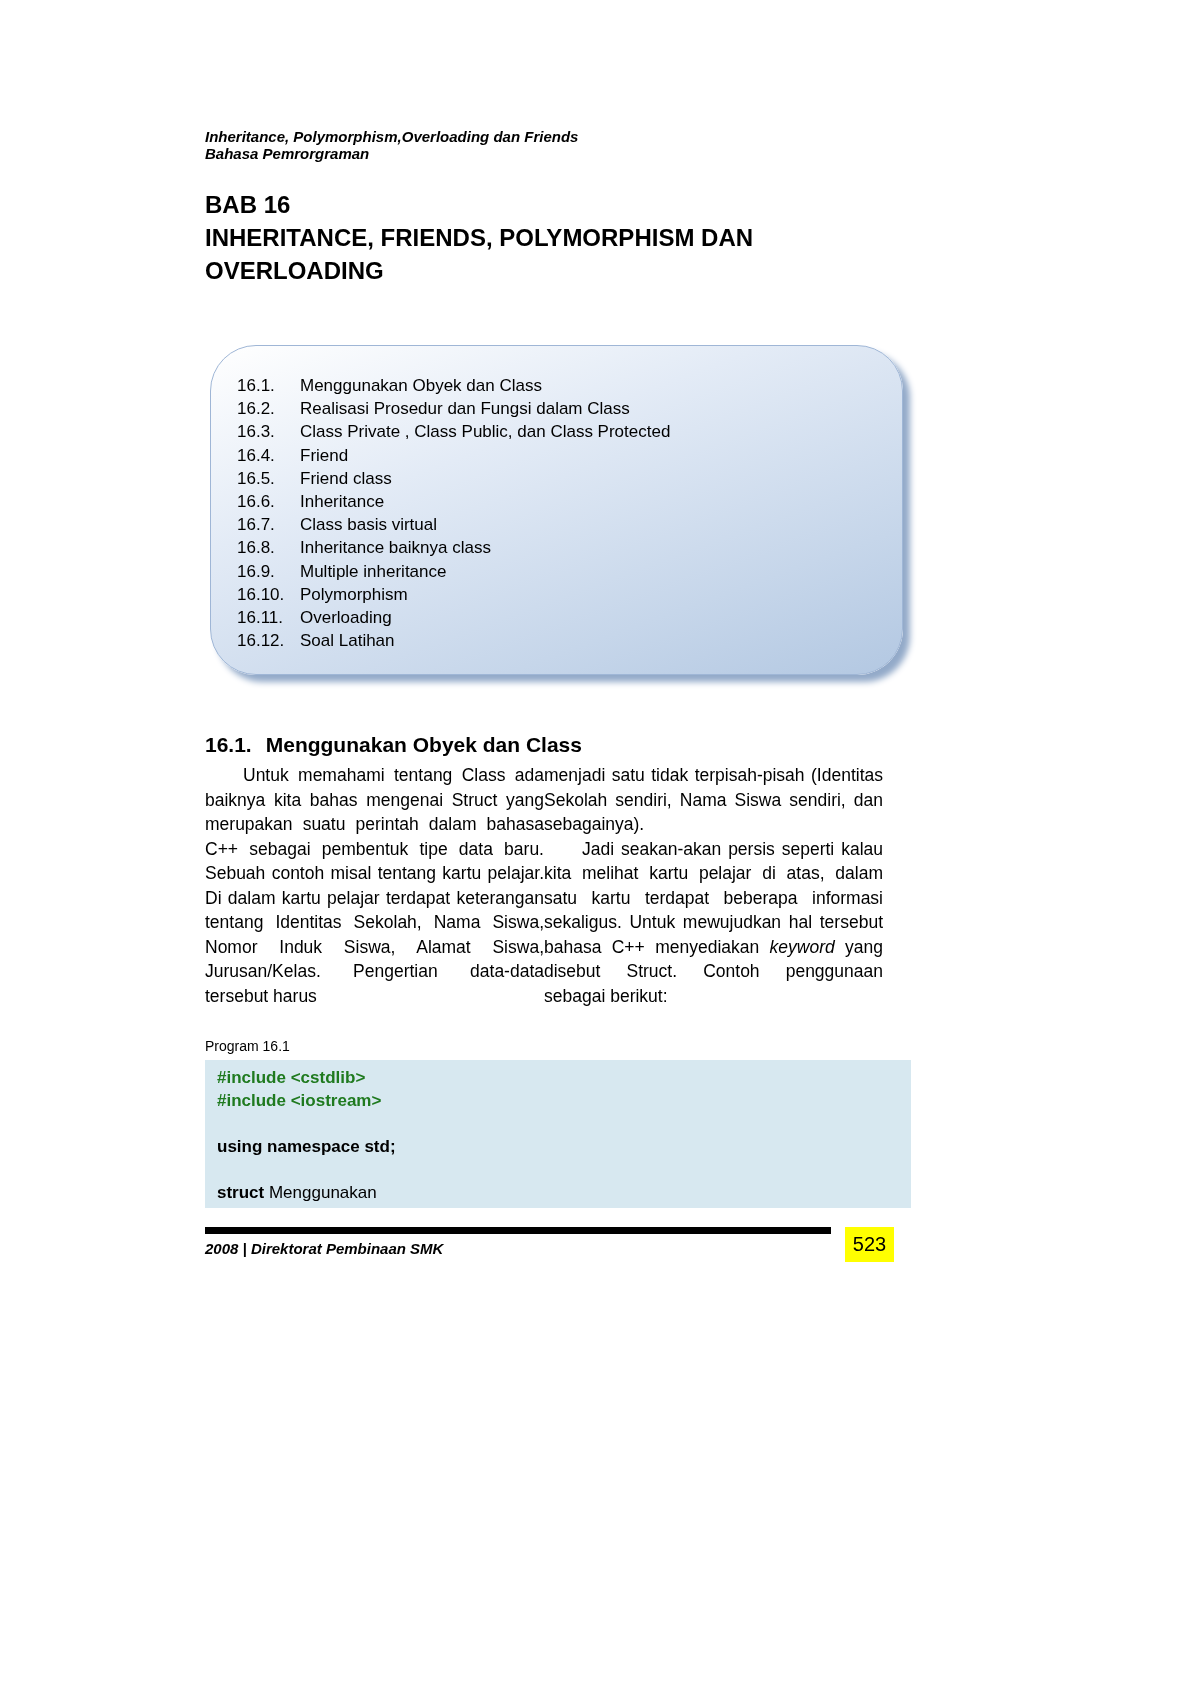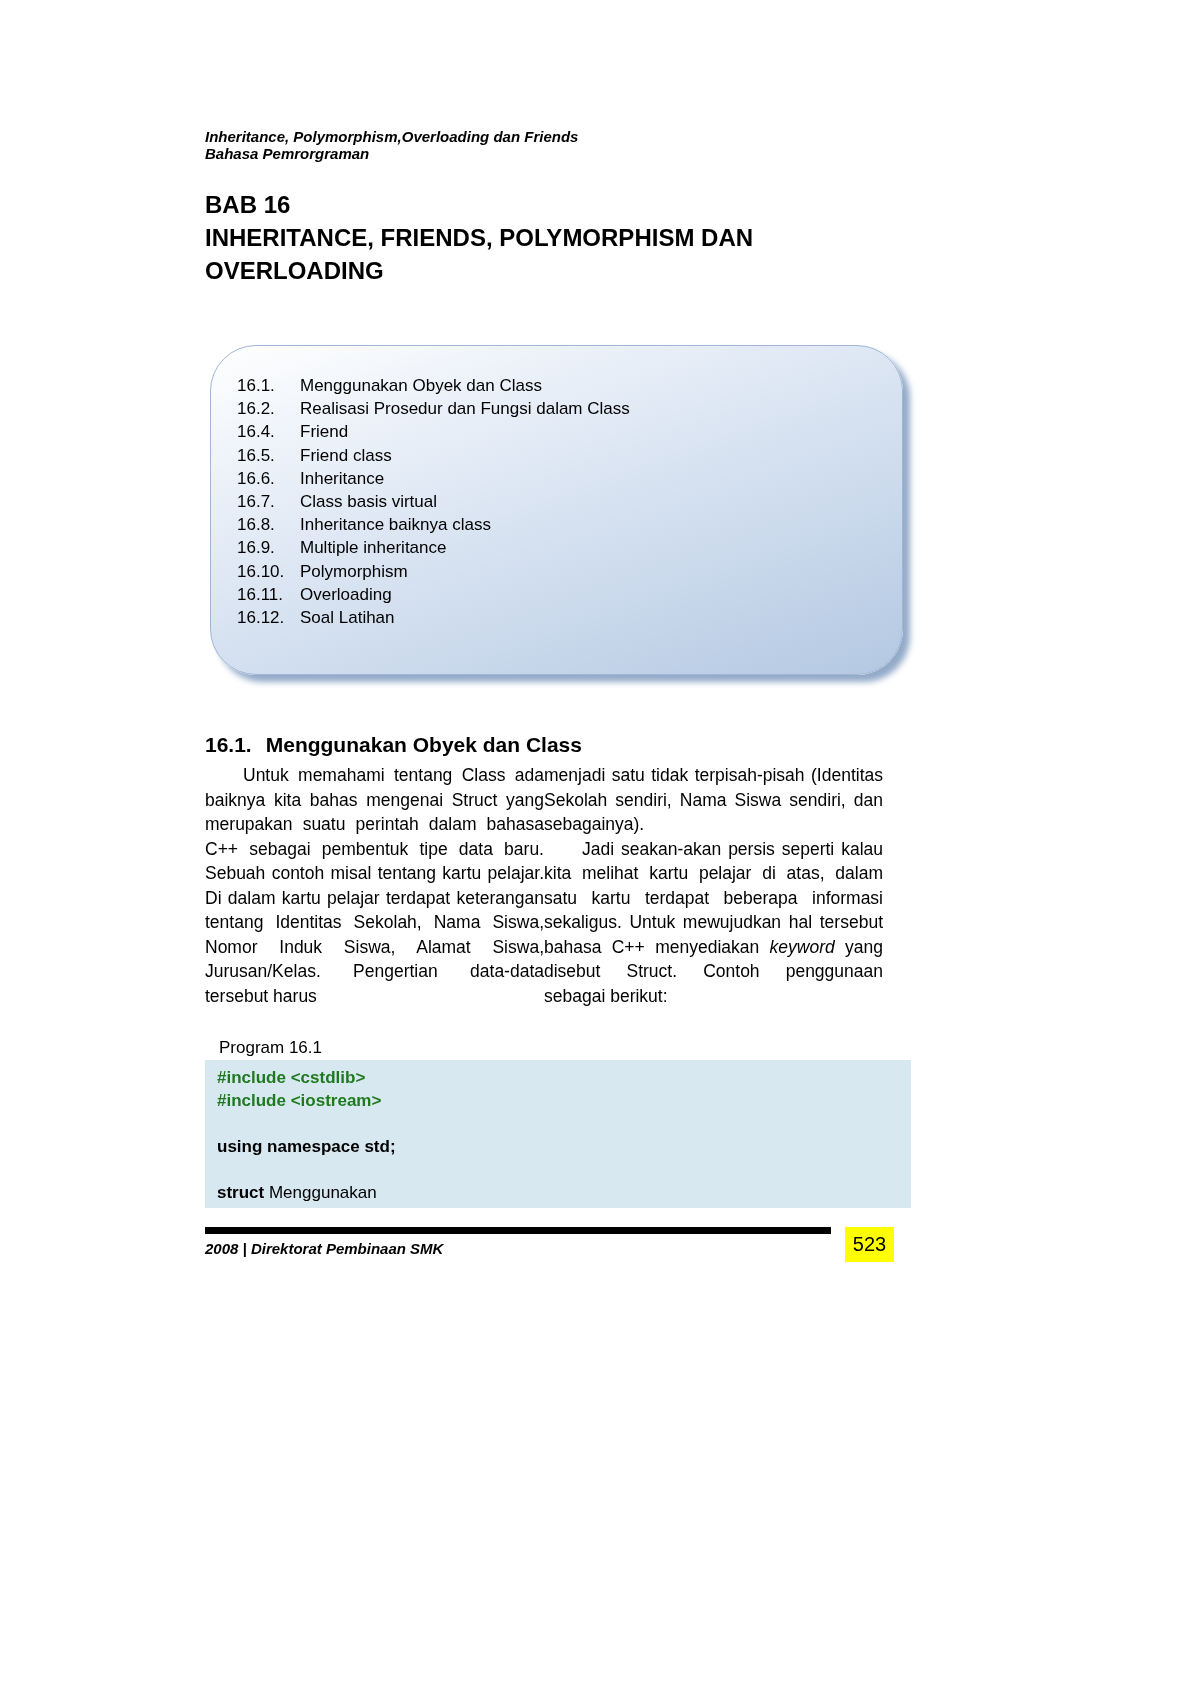--- a/index.html
+++ b/index.html
@@ -44,22 +44,22 @@
   
   .columns{
     position:absolute;left:205px;top:763px;width:701px;
     display:flex;
   }
   .col{width:339px;font-size:17.5px;line-height:24.5px;text-align:justify;}
   .col p{margin:0;}
   .col p.indent{text-indent:38px;}
   
   .program-label{
-    position:absolute;left:219px;top:1038px;
-    font-size:17px;
+    position:absolute;left:205px;top:1038px;
+    font-size:14px;
   }
   
   .code-block{
     position:absolute;left:205px;top:1060px;width:706px;height:148px;
     box-sizing:border-box;
     background:#d7e8f0;
     padding:6px 0 0 12px;
     font-size:17px;line-height:23px;
   }
   .code-line{min-height:23px;white-space:pre;}
@@ -99,20 +99,24 @@
   </div>
 
   <div class="toc-box">
     <div class="toc-row">
       <span class="toc-num">16.1.</span>
       <span class="toc-label">Menggunakan Obyek dan Class</span>
     </div>
     <div class="toc-row">
       <span class="toc-num">16.2.</span>
       <span class="toc-label">Realisasi Prosedur dan Fungsi dalam Class</span>
+    </div>
+    <div class="toc-row">
+      <span class="toc-num">16.3.</span>
+      <span class="toc-label">Class Private , Class Public, dan Class Protected</span>
     </div>
     <div class="toc-row">
       <span class="toc-num">16.4.</span>
       <span class="toc-label">Friend</span>
     </div>
     <div class="toc-row">
       <span class="toc-num">16.5.</span>
       <span class="toc-label">Friend class</span>
     </div>
     <div class="toc-row">

